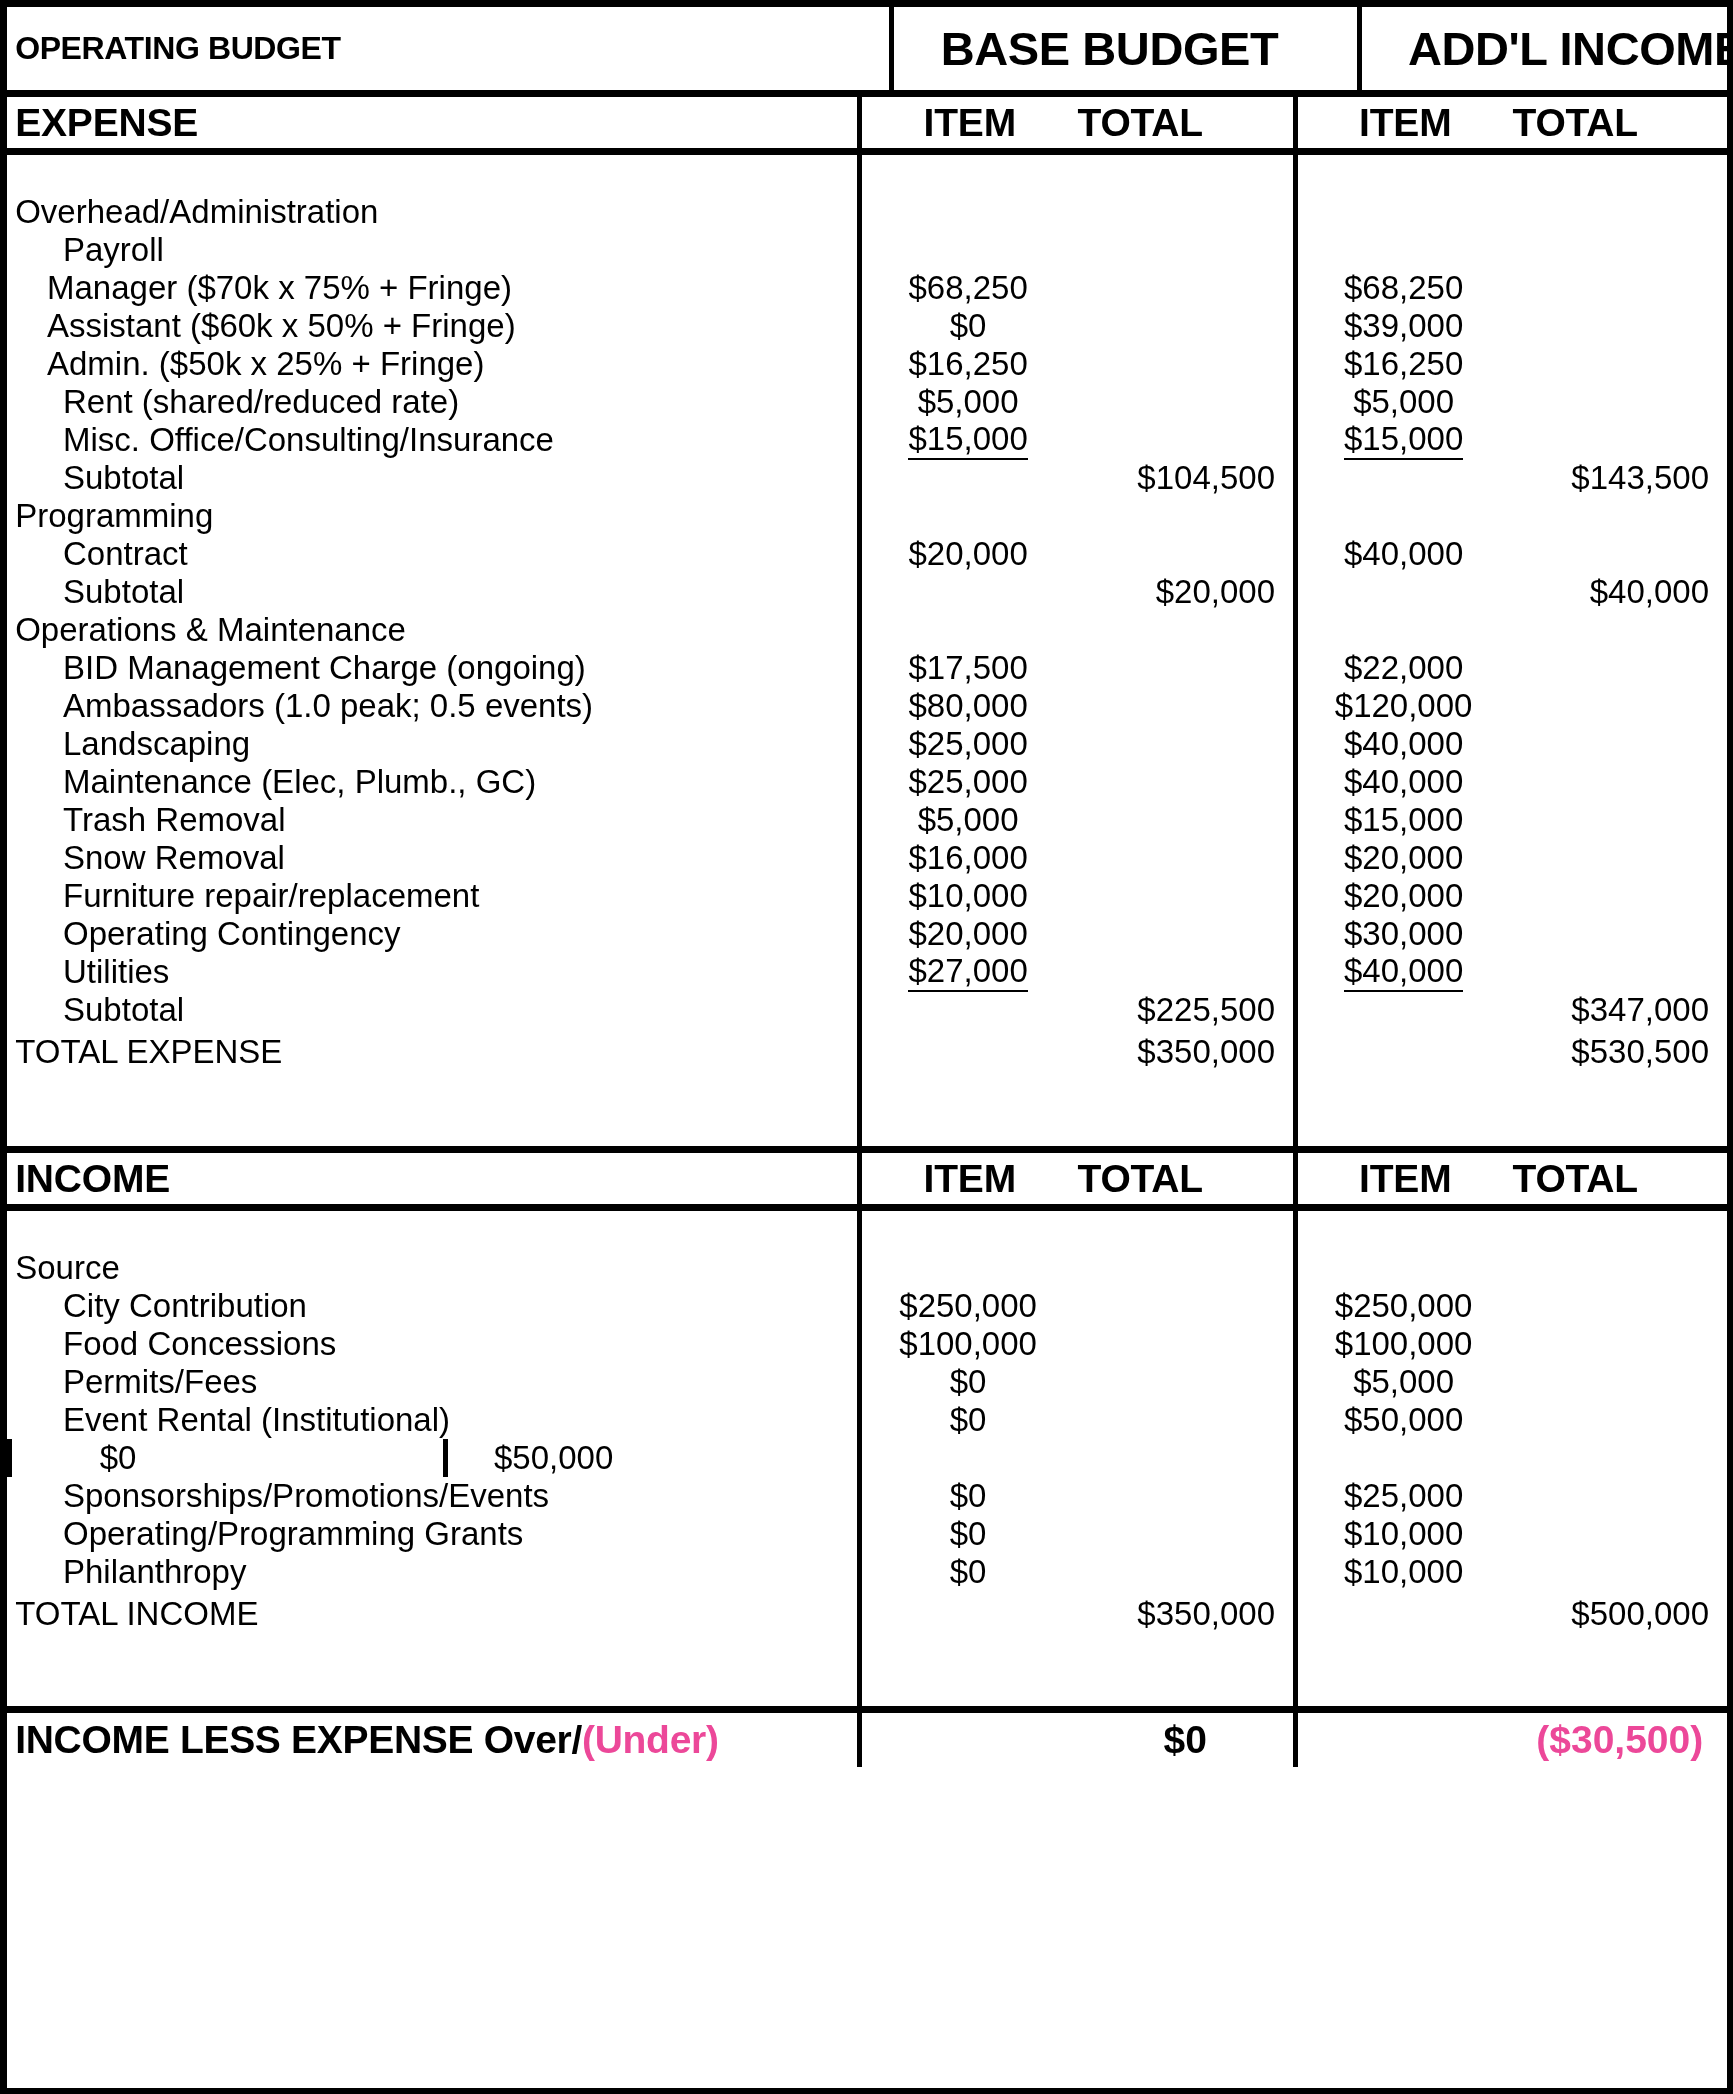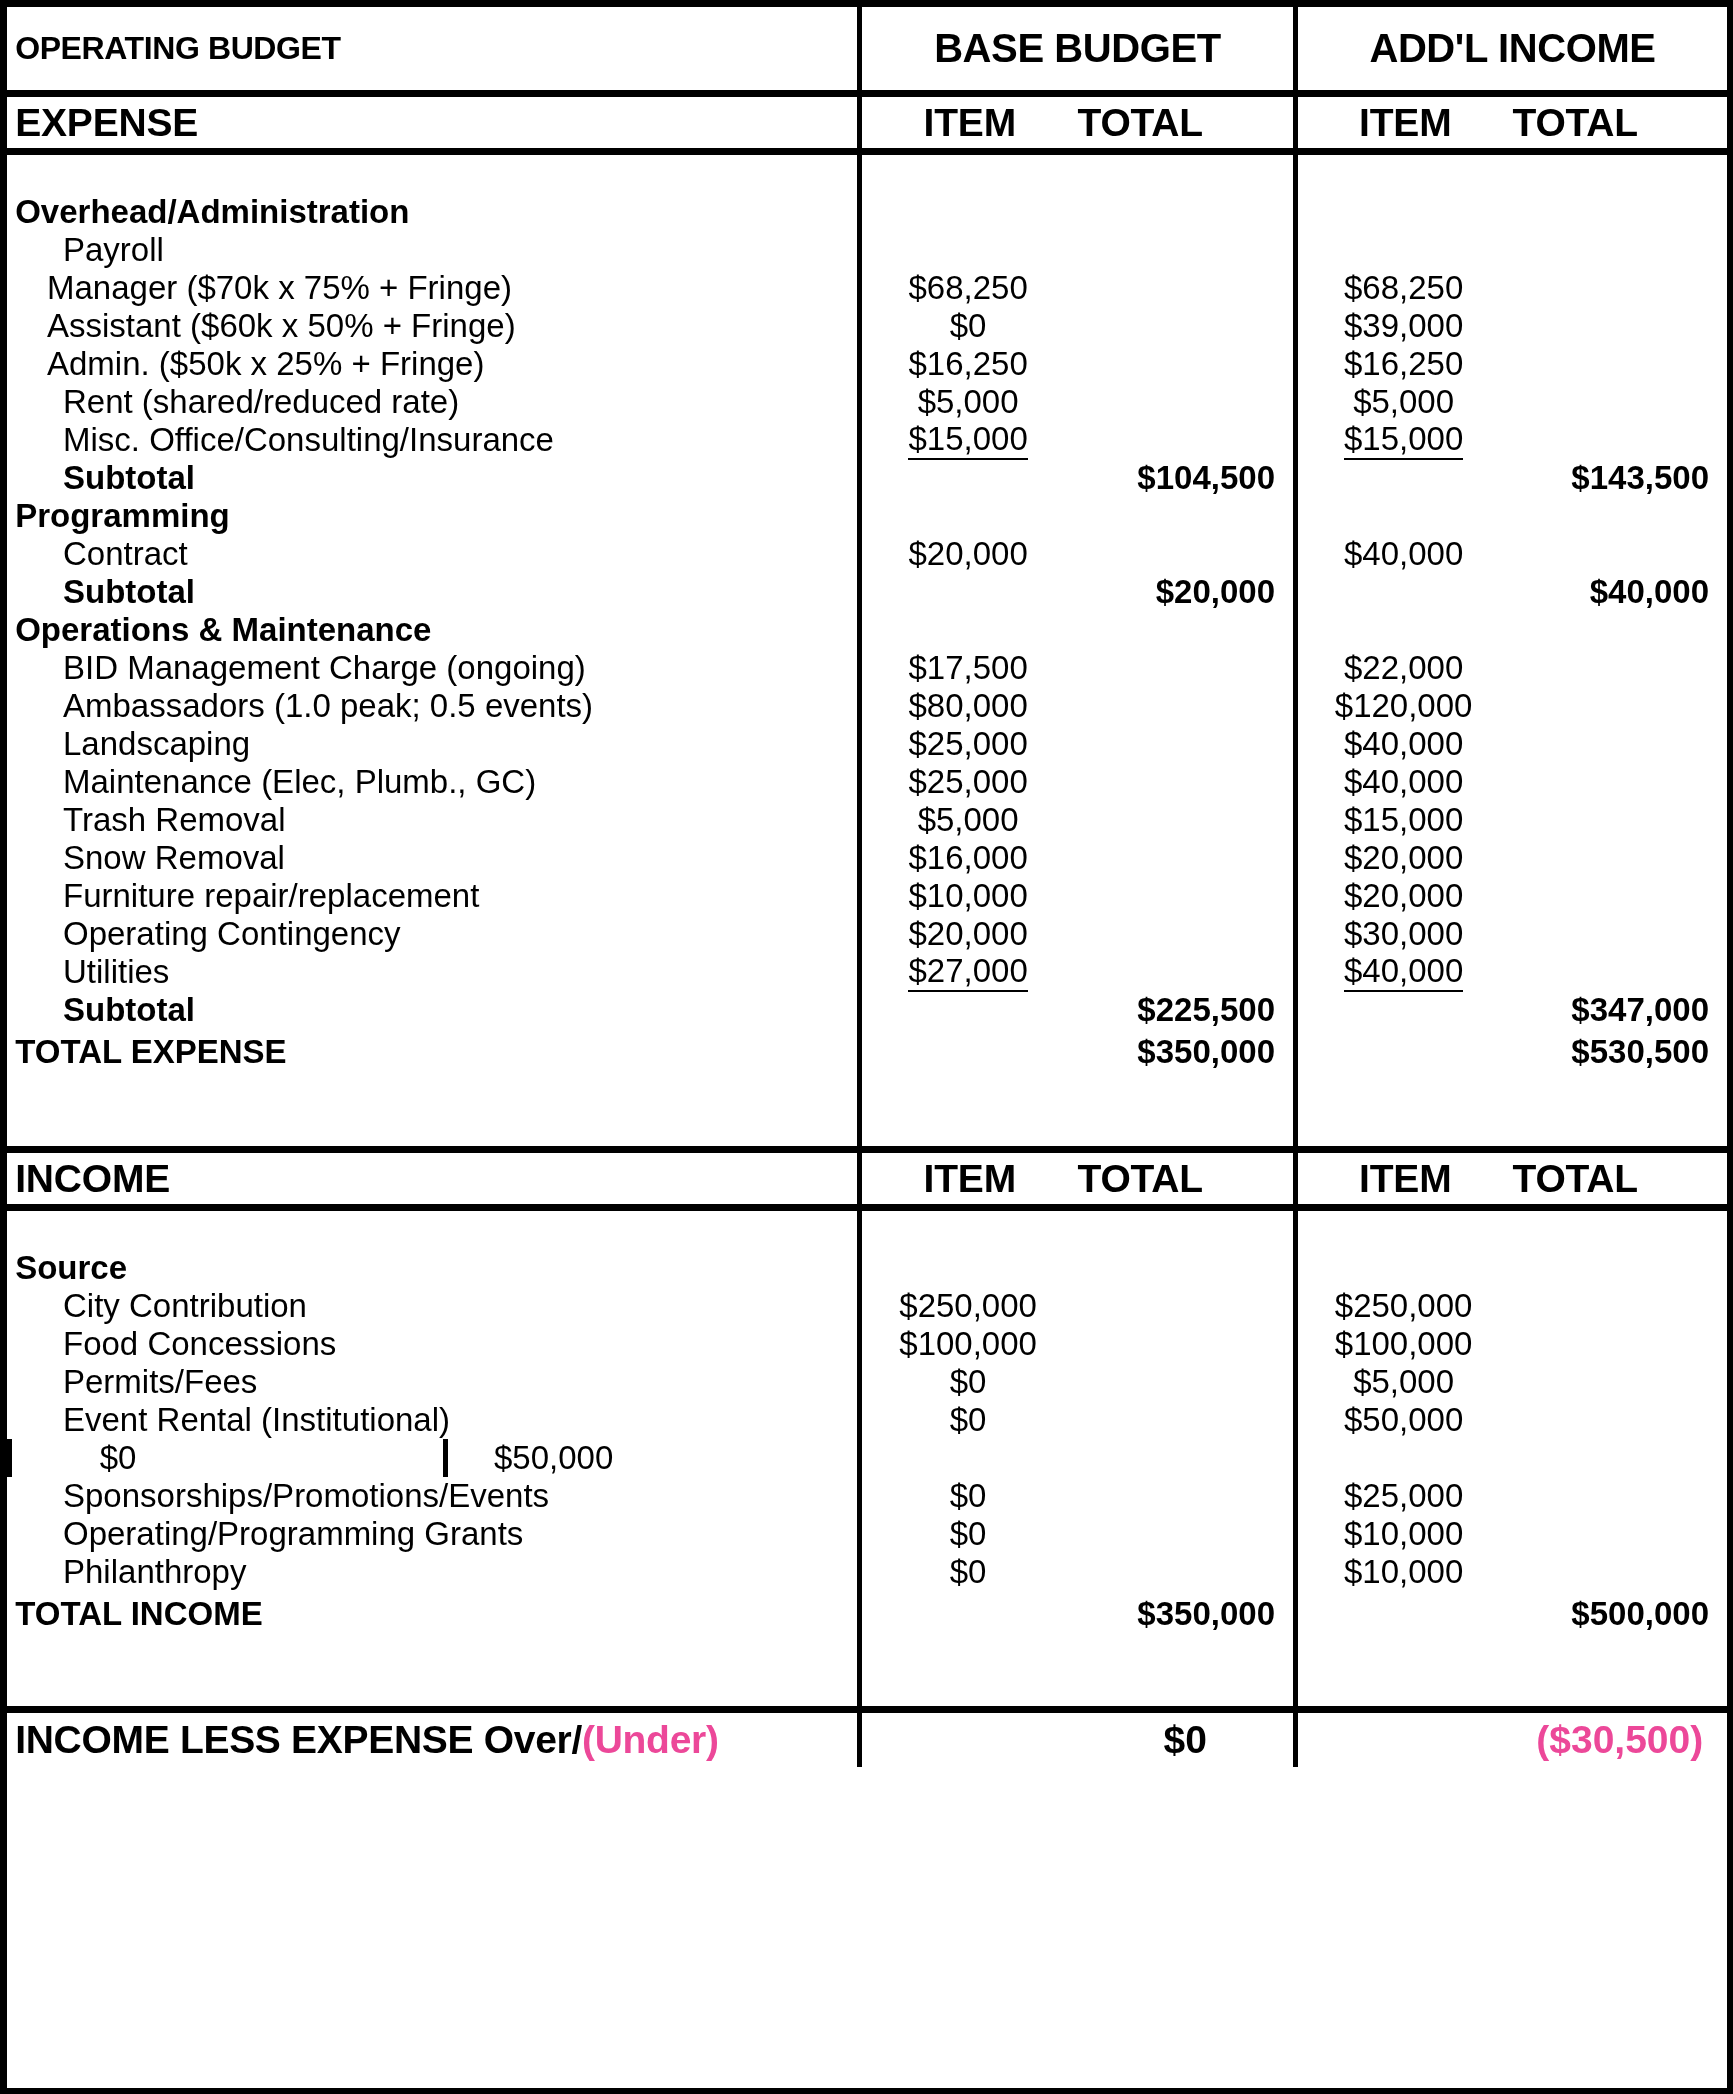--- a/index.html
+++ b/index.html
@@ -56,21 +56,21 @@
   
   .titleband{
     height:90px;
     border-bottom:7.4px solid #000;
   }
   .titleband .c-label{
     font-size:32px;font-weight:bold;letter-spacing:-0.4px;
   }
   .titleband .c-pair{
     justify-content:center;
-    font-size:40px;font-weight:bold;letter-spacing:-0.4px;
+    font-size:47px;font-weight:bold;letter-spacing:-0.4px;margin-left:32px;
   }
   .titleband .c-pair span{width:100%;text-align:center;}
 
   
   .headband{
     height:58px;
     border-bottom:7.4px solid #000;
   }
   .headband .c-label{
     font-size:39px;font-weight:bold;letter-spacing:-0.2px;
@@ -83,21 +83,21 @@
   .drow{height:38px;font-size:33px;}
   .drow .c-label{font-size:33px;}
   .drow .c-item,.drow .c-total{font-size:33px;}
 
   .spacer{height:38px;}
 
   .ind0{padding-left:8.2px;}
   .ind1{padding-left:56px;}
   .ind2{padding-left:40px;}
 
-  .bold{font-weight:bold;}
+  .bold{font-weight:normal;}
   .big{font-size:39px;}
   .red{color:#ec4899;}
 
   .c-item.u > span,
   .c-total.u > span{
     border-bottom:2.5px solid #000;
     padding-bottom:0.8px;
     display:inline-block;
   }
 

